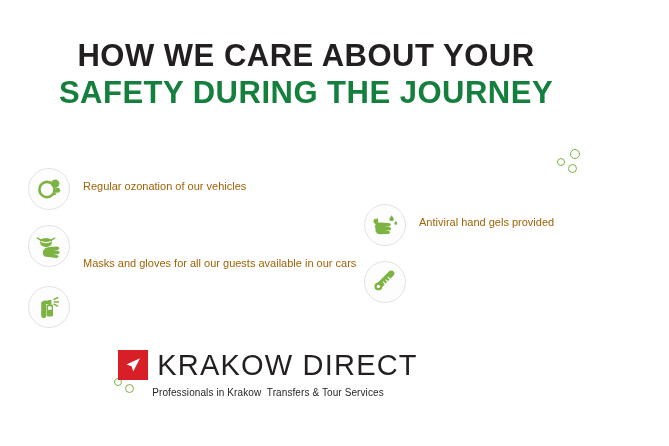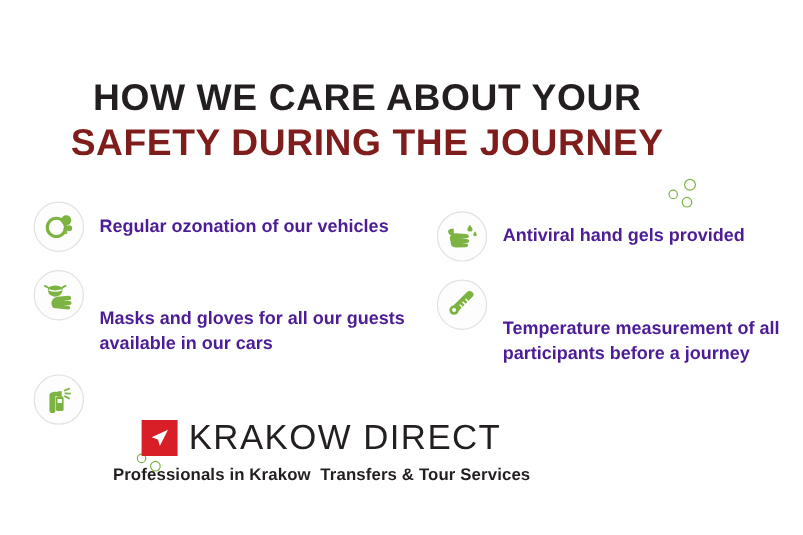--- a/index.html
+++ b/index.html
@@ -12,42 +12,42 @@
     height: 446px;
     position: relative;
     overflow: hidden;
     font-family: "Liberation Sans", sans-serif;
     color: #231f20;
   }
 
   
   .headline {
     position: absolute;
-    top: 64px;
+    top: 38px;
     left: 0;
     width: 612px;
     text-align: center;
     line-height: 1.18;
   }
   .headline .line {
     display: block;
     font-size: 31px;
     font-weight: bold;
     letter-spacing: 0.5px;
     white-space: nowrap;
   }
   .headline .line1 { color: #231f20; }
-  .headline .line2 { color: #7f1d1d; }
+  .headline .line2 { color: #15803d; }
 
   
   .col {
     position: absolute;
   }
   .col-left  { left: 28px;  top: 168px; width: 330px; }
-  .col-right { left: 364px; top: 176px; width: 290px; }
+  .col-right { left: 364px; top: 204px; width: 290px; }
 
   .feature {
     display: flex;
     align-items: flex-start;
     margin-bottom: 15px;
   }
   .feature-icon {
     flex: 0 0 auto;
     width: 42px;
     height: 42px;
@@ -55,24 +55,24 @@
     border: 1px solid #e2e2e2;
     background: #fdfdfd;
     display: flex;
     align-items: center;
     justify-content: center;
     box-sizing: border-box;
   }
   .feature-icon svg { display: block; }
   .feature-text {
     flex: 1 1 auto;
-    font-size: 15px;
-    font-weight: bold;
+    font-size: 11px;
+    font-weight: normal;
     line-height: 1.38;
-    color: #4c1d95;
+    color: #a16207;
     padding-left: 13px;
     padding-top: 11px;
   }
   .feature.two-line .feature-text { padding-top: 3px; margin-top: 28px; }
 
   
   .dots {
     position: absolute;
     width: 34px;
     height: 30px;
@@ -115,22 +115,22 @@
     font-size: 29px;
     font-weight: normal;
     letter-spacing: 1.2px;
     color: #231f20;
     line-height: 1;
     white-space: nowrap;
   }
   .logo-tagline {
     display: block;
     margin-top: 7px;
-    font-size: 14px;
-    font-weight: bold;
+    font-size: 10px;
+    font-weight: normal;
     color: #231f20;
     letter-spacing: 0.1px;
     white-space: pre;
   }
 </style>
 </head>
 <body>
 
 <div class="headline">
   <span class="line line1">HOW WE CARE ABOUT YOUR</span>
@@ -193,21 +193,20 @@
 
   <div class="feature two-line">
     <span class="feature-icon">
       <svg width="28" height="28" viewBox="0 0 28 28">
         <path d="M22.8 3.6 q1.8 1.8 0 3.6 L9.6 20.6 q-2.2 2.2 -4.4 0 q-2.2 -2.2 0 -4.4 L18.4 3.1 q1.8 -1.3 4.4 0.5 Z" fill="#7cb342"></path>
         <circle cx="7.4" cy="18.4" r="3.9" fill="#7cb342"></circle>
         <circle cx="7.4" cy="18.4" r="1.7" fill="#ffffff"></circle>
         <path d="M12.4 14.2 l2.4 2.4 M14.8 11.8 l2.4 2.4 M17.2 9.4 l2.4 2.4" stroke="#ffffff" stroke-width="1.2" stroke-linecap="round"></path>
       </svg>
     </span>
-    <span class="feature-text">Temperature measurement of all participants before a journey</span>
   </div>
 
 </div>
 
 <div class="dots dots-top-right">
   <span class="d1"></span>
   <span class="d2"></span>
   <span class="d3"></span>
 </div>
 <div class="dots dots-bottom-left">

